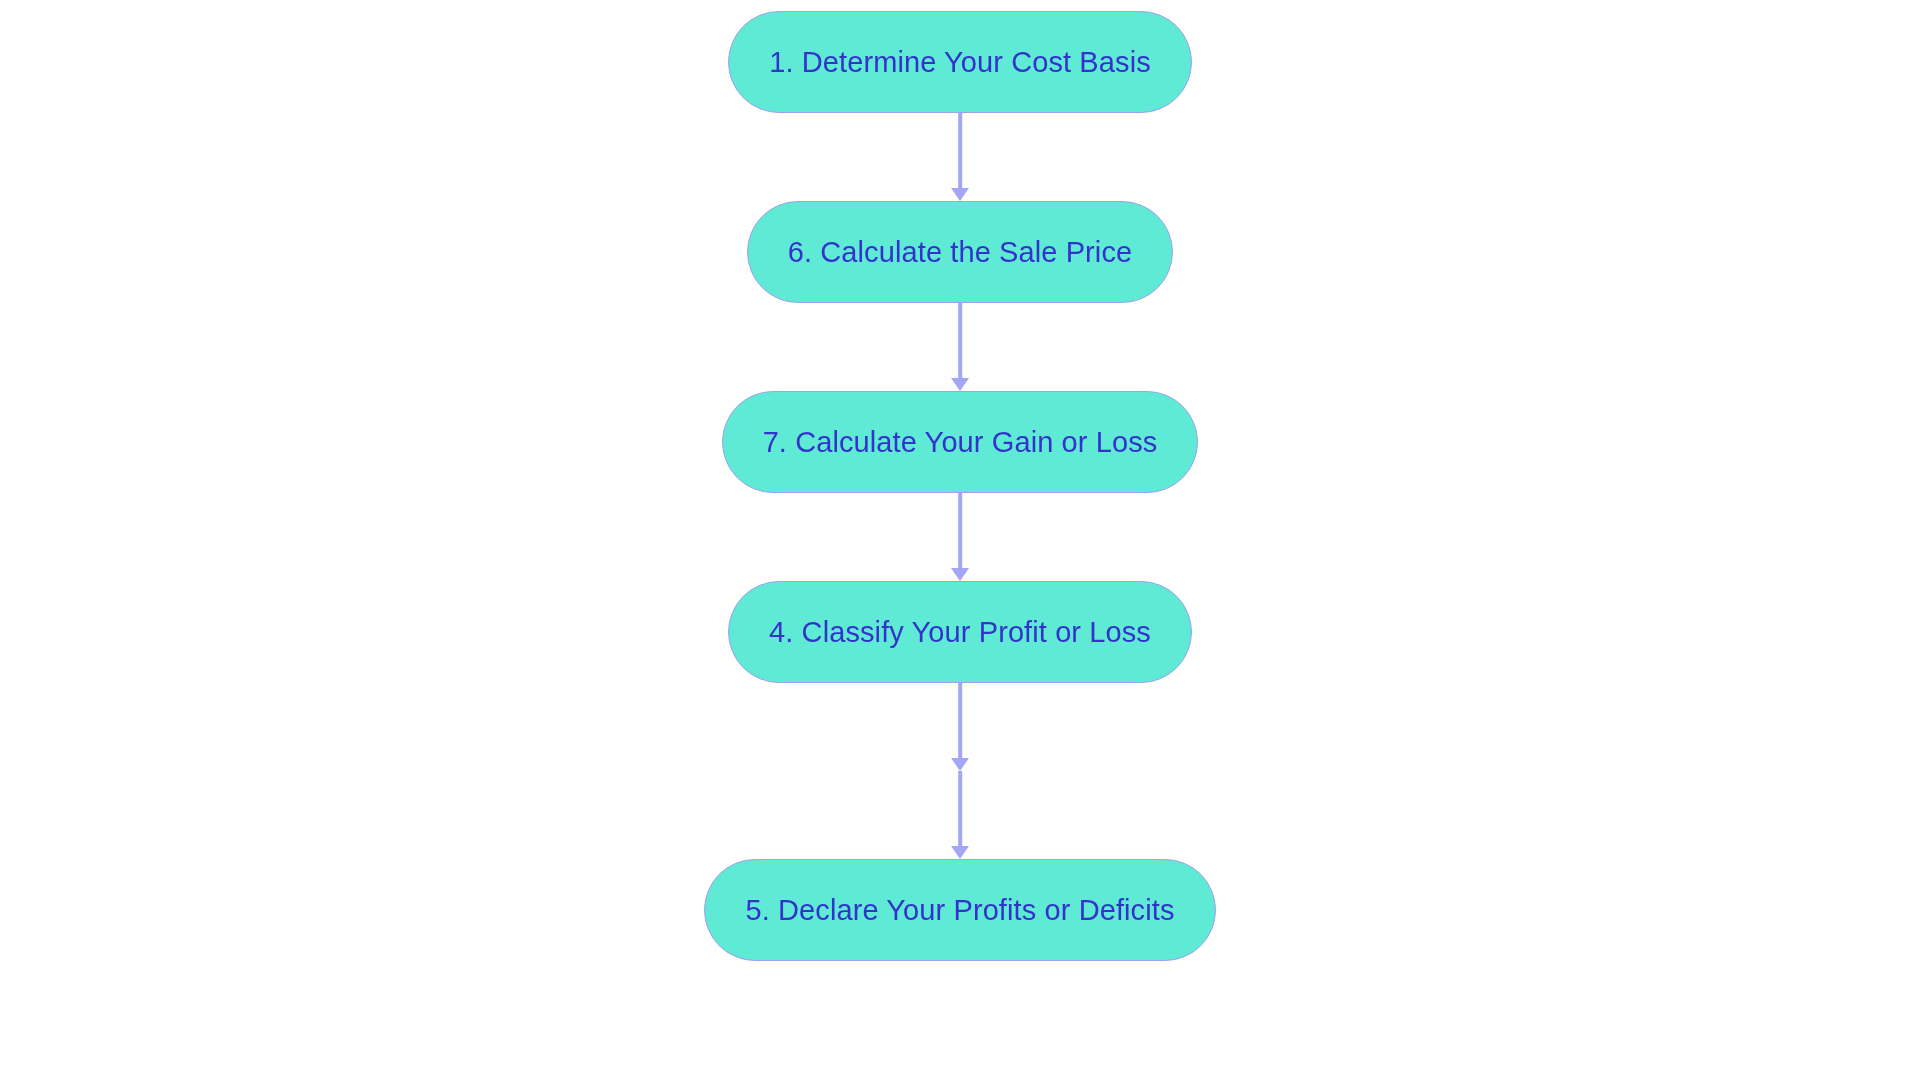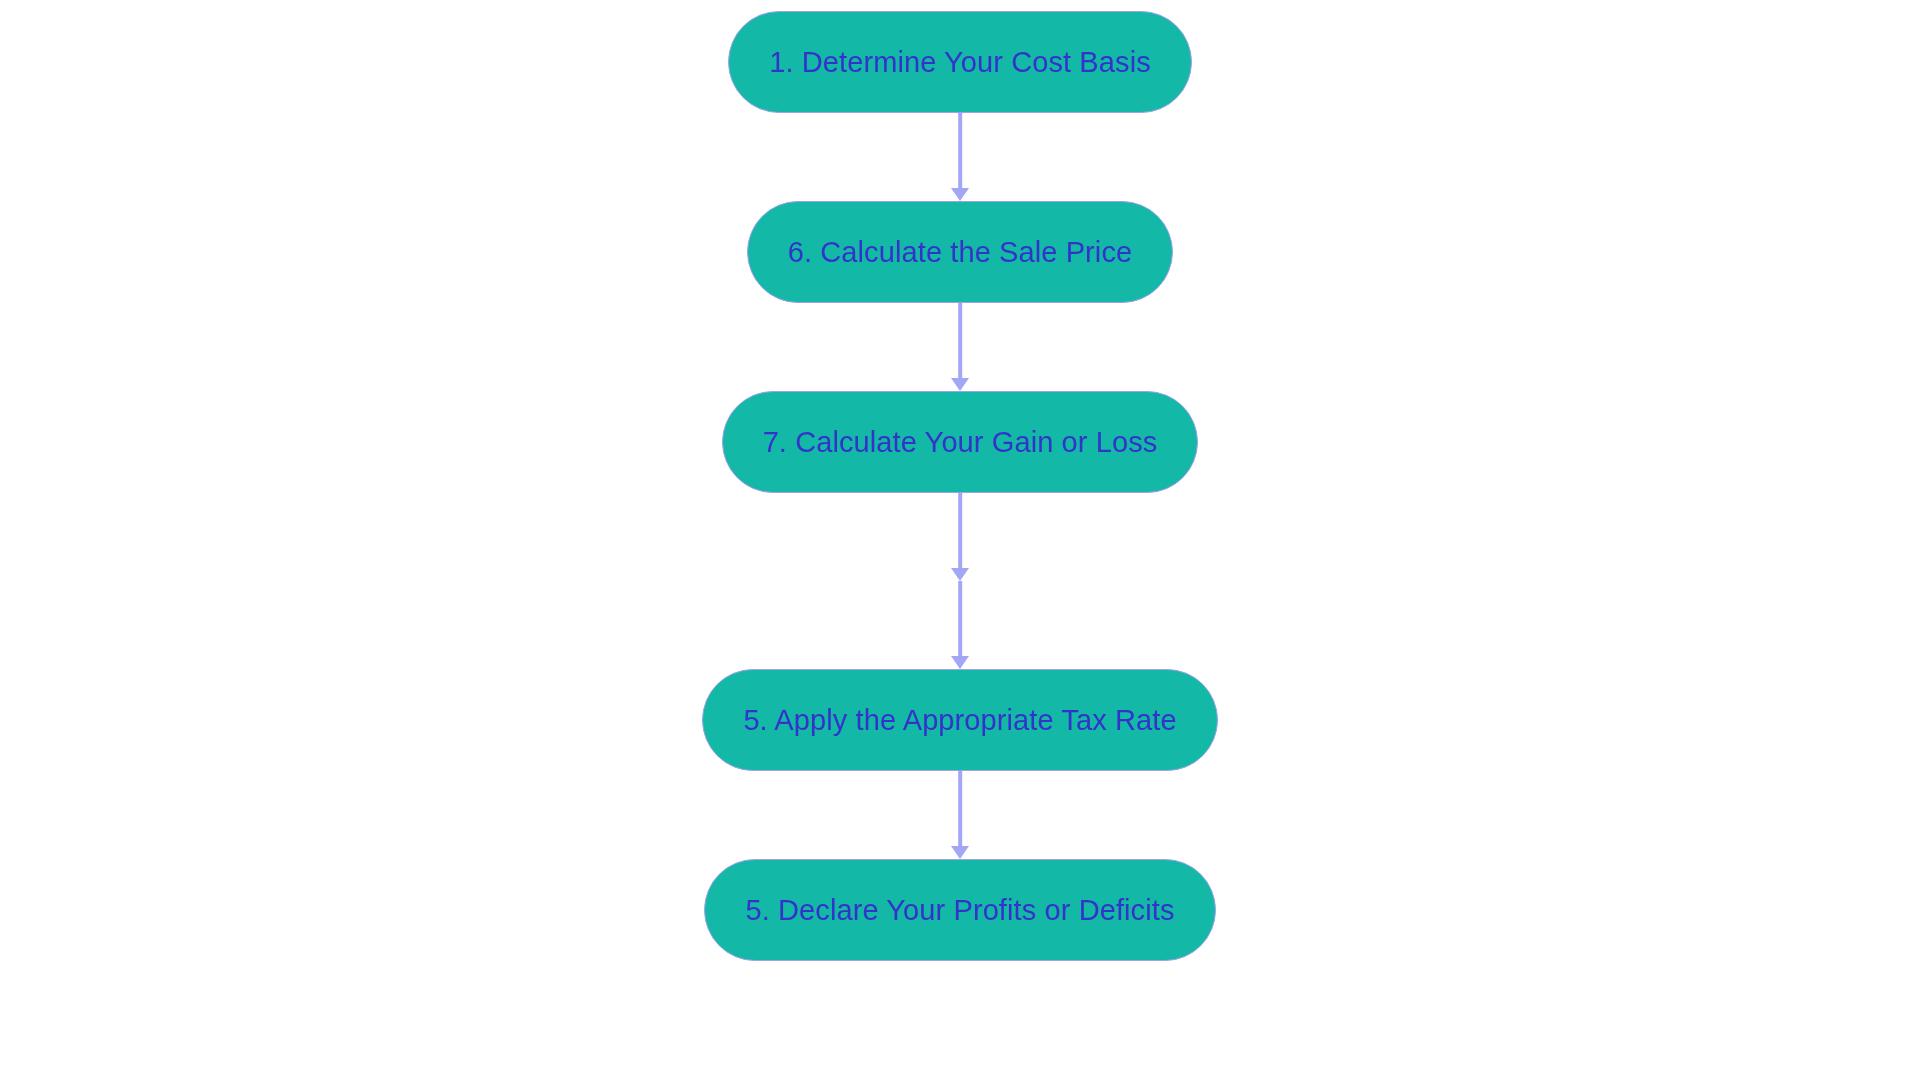--- a/index.html
+++ b/index.html
@@ -32,21 +32,21 @@
     flex-direction: column;
     align-items: center;
     justify-content: flex-start;
   }
 
   
   .flow-node {
     box-sizing: border-box;
     height: 102px;
     border-radius: 51px;
-    background: #14b8a6;
+    background: #5eead4;
     border: 1.6px solid #9fa1ee;
     display: flex;
     align-items: center;
     justify-content: center;
     padding: 0 40px;
     white-space: nowrap;
     flex: 0 0 auto;
   }
 
   .flow-node-label {
@@ -118,29 +118,29 @@
 
     <div class="flow-node">
       <span class="flow-node-label">7. Calculate Your Gain or Loss</span>
     </div>
 
     <div class="flow-connector">
       <span class="conn-line"></span>
       <span class="conn-head"></span>
     </div>
 
+    <div class="flow-node">
+      <span class="flow-node-label">4. Classify Your Profit or Loss</span>
+    </div>
 
     <div class="flow-connector">
       <span class="conn-line"></span>
       <span class="conn-head"></span>
     </div>
 
-    <div class="flow-node">
-      <span class="flow-node-label">5. Apply the Appropriate Tax Rate</span>
-    </div>
 
     <div class="flow-connector">
       <span class="conn-line"></span>
       <span class="conn-head"></span>
     </div>
 
     <div class="flow-node">
       <span class="flow-node-label">5. Declare Your Profits or Deficits</span>
     </div>
 

